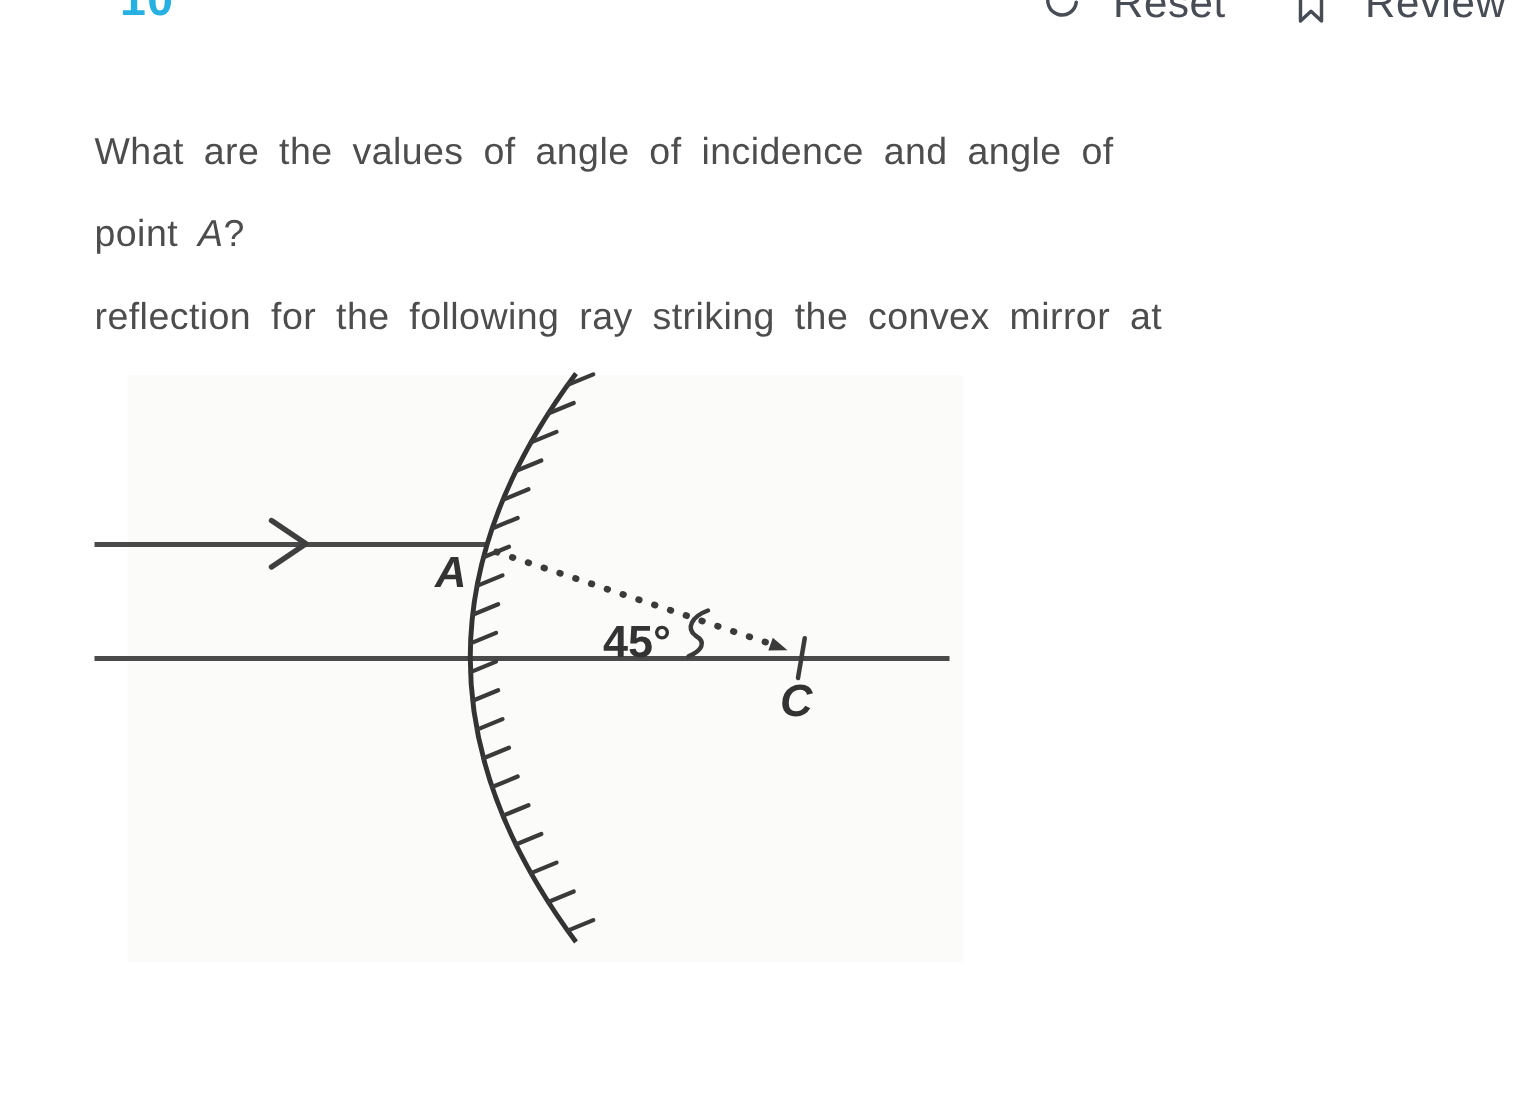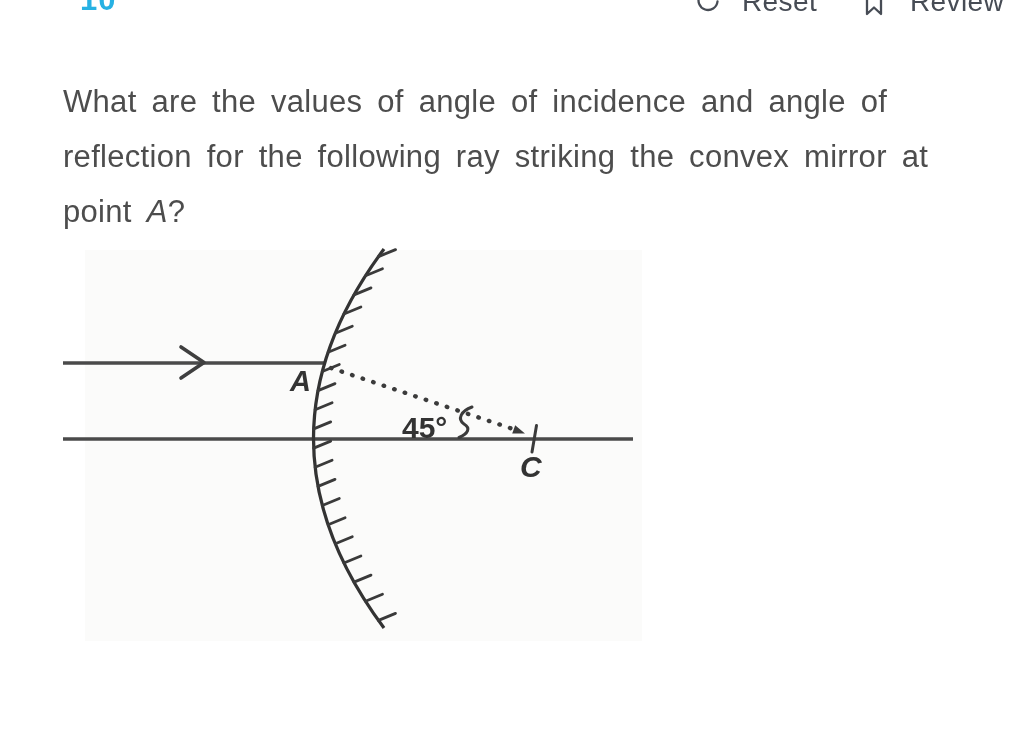--- a/index.html
+++ b/index.html
@@ -31,21 +31,21 @@
   }
   .topbtn svg { display: block; }
   #reset-btn  { left: 694px; }
   #reset-btn  .lbl { margin-left: 20px; }
   #review-btn { left: 860px; }
   #review-btn .lbl { margin-left: 22px; }
 
   
   .question {
     position: absolute; left: 63px; top: 74px; width: 950px;
-    font-size: 31px; line-height: 55px;
+    font-size: 25px; line-height: 55px;
     color: #4d4d4d;
     letter-spacing: 0.3px; word-spacing: 6px;
   }
   .question .pt { font-style: italic; }
 
   
   svg.diagram { position: absolute; left: 0; top: 0; }
   .dlabel {
     font-family: "Liberation Sans", sans-serif;
     font-weight: 700; fill: #333333;
@@ -71,22 +71,22 @@
   <span>
     <svg width="28" height="28" viewBox="0 0 28 28" fill="none">
       <path d="M7 2 H21 V26 L14 19.5 L7 26 Z" stroke="#474c55" stroke-width="2.3" fill="none" stroke-linejoin="round"></path>
     </svg>
   </span>
   <span class="lbl">Review</span>
 </button>
 
 <div class="question">
   <div>What are the values of angle of incidence and angle of</div>
+  <div><span>point </span><span class="pt">A</span><span>?</span></div>
   <div>reflection for the following ray striking the convex mirror at</div>
-  <div><span>point </span><span class="pt">A</span><span>?</span></div>
 </div>
 
 <svg class="diagram" width="1024" height="737" viewBox="0 0 1024 737">
 
   <rect x="85" y="250" width="557" height="391" fill="#fbfbfa"></rect>
 
   <line x1="63" y1="363" x2="324" y2="363" stroke="#4a4a4a" stroke-width="3.4"></line>
   <path d="M181 347 L204 362.5 L181 378" stroke="#3f3f3f" stroke-width="3.6" fill="none" stroke-linecap="round" stroke-linejoin="round"></path>
 
   <line x1="63" y1="439" x2="633" y2="439" stroke="#4a4a4a" stroke-width="3.4"></line>

